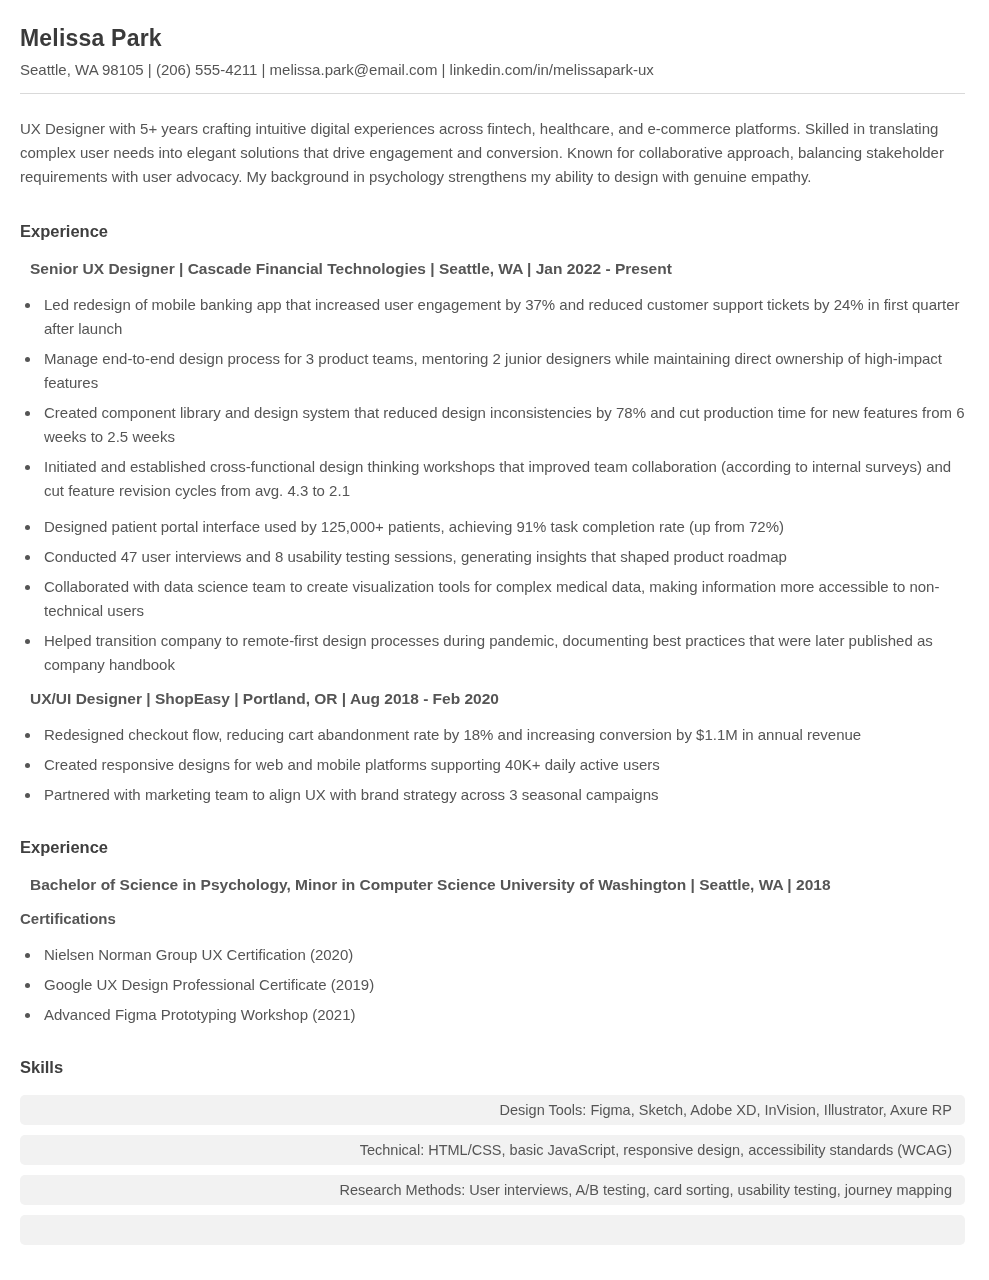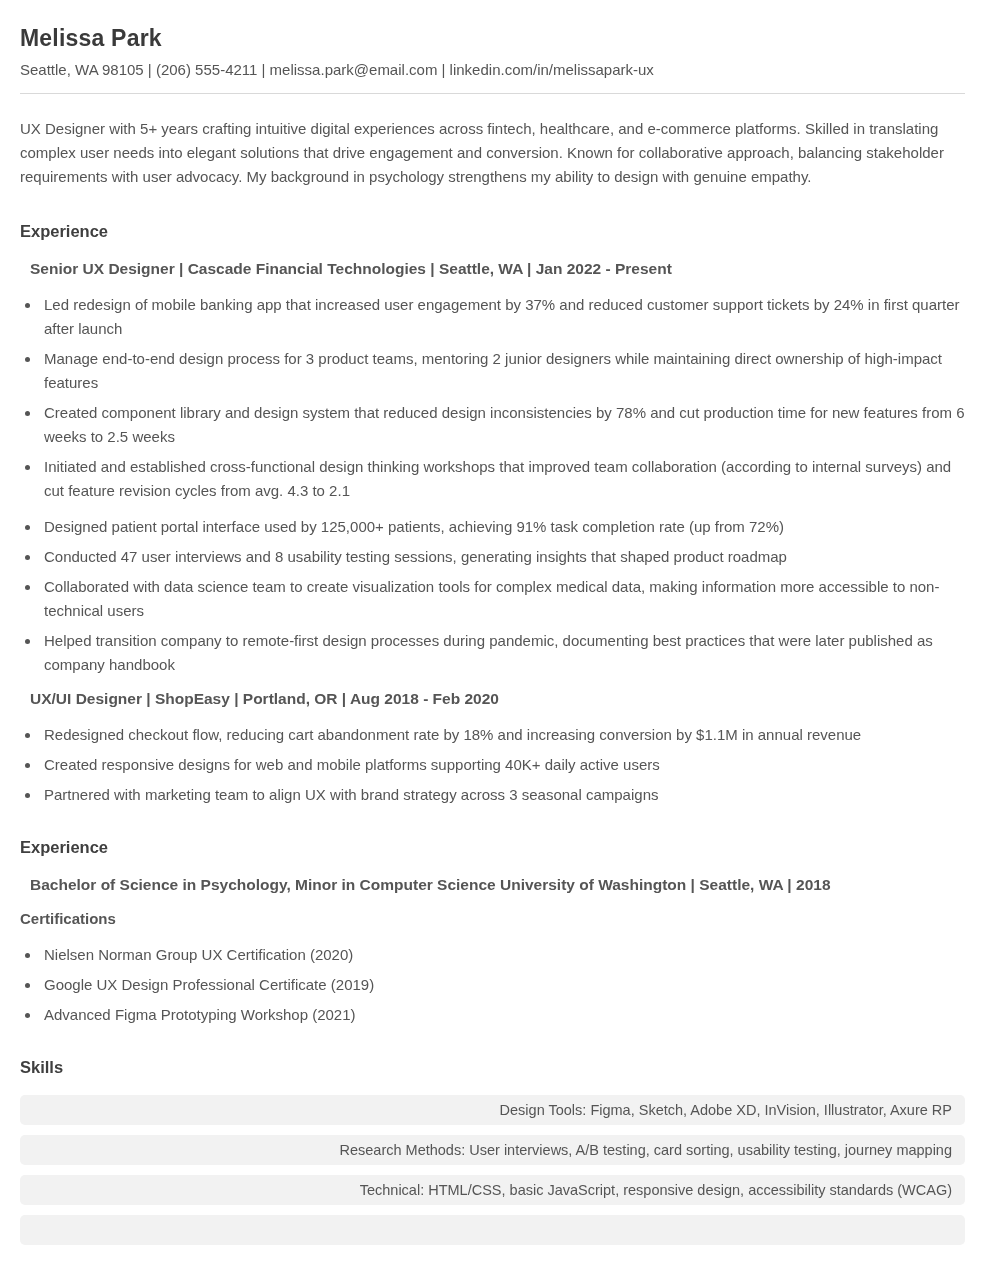--- a/index.html
+++ b/index.html
@@ -135,19 +135,19 @@
       <li>Nielsen Norman Group UX Certification (2020)</li>
       <li>Google UX Design Professional Certificate (2019)</li>
       <li>Advanced Figma Prototyping Workshop (2021)</li>
     </ul>
   </section>
 
   <section>
     <h2 class="section-heading">Skills</h2>
     <div class="skills-list">
       <div class="skill-pill">Design Tools: Figma, Sketch, Adobe XD, InVision, Illustrator, Axure RP</div>
+      <div class="skill-pill">Technical: HTML/CSS, basic JavaScript, responsive design, accessibility standards (WCAG)</div>
       <div class="skill-pill">Research Methods: User interviews, A/B testing, card sorting, usability testing, journey mapping</div>
-      <div class="skill-pill">Technical: HTML/CSS, basic JavaScript, responsive design, accessibility standards (WCAG)</div>
       <div class="skill-pill"></div>
     </div>
   </section>
 
 </div>
 
 </body></html>

